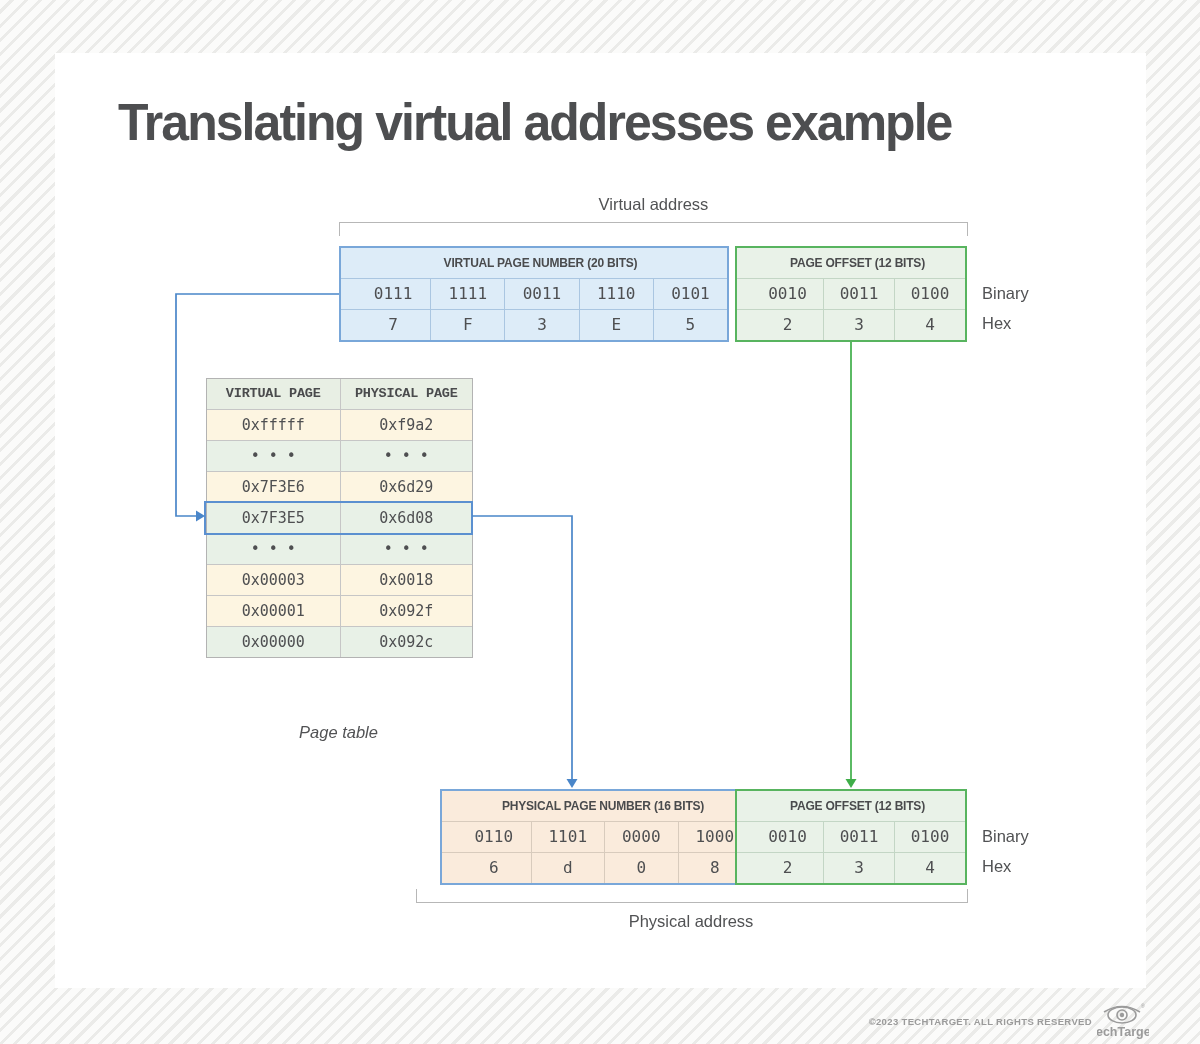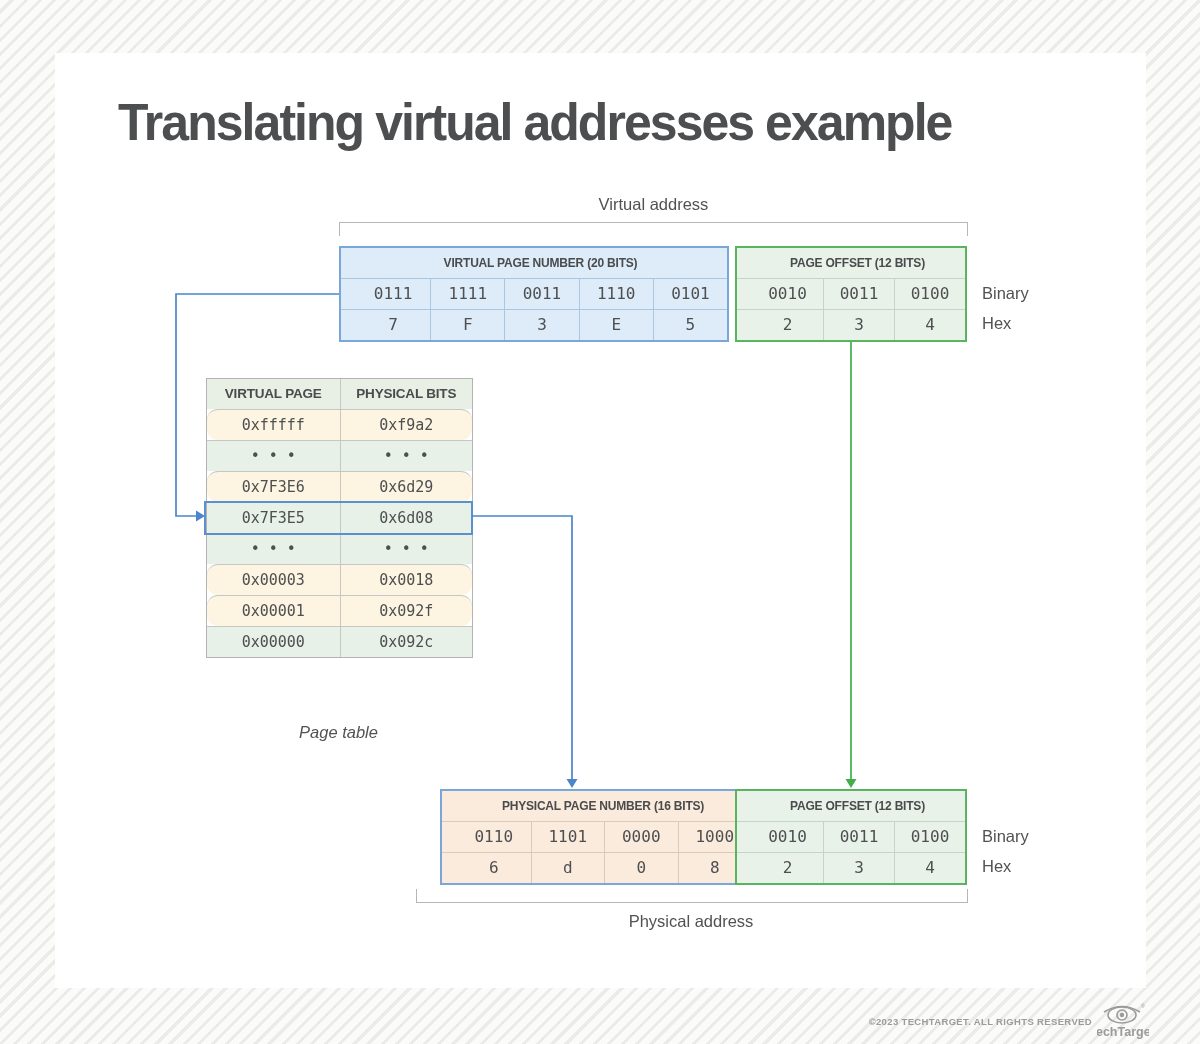--- a/index.html
+++ b/index.html
@@ -35,22 +35,22 @@
   .cols5{grid-template-columns:repeat(5,1fr);}
   .cols4{grid-template-columns:repeat(4,1fr);}
   .cols3{grid-template-columns:repeat(3,1fr);}
   
   .ptable{position:absolute;left:206px;top:378px;width:265px;border:1px solid #b3b3b3;background:#fff;}
   .pt-row{display:grid;grid-template-columns:1fr 1fr;height:30px;}
   .pt-row + .pt-row{border-top:1px solid #c6c6c6;}
   .pt-cell{line-height:30px;text-align:center;font-family:"DejaVu Sans Mono",monospace;font-size:15px;color:#4e4f51;border-left:1px solid #c6c6c6;}
   .pt-cell:first-child{border-left:none;}
   .pt-header{background:#e8efe4;}
-  .pt-header .pt-cell{font-family:Liberation Sans, sans-serif;font-weight:bold;font-size:13.5px;color:#4a4b4d;letter-spacing:-.2px;}
-  .row-cream{background:#fdf5e1;border-radius:11px;}
+  .pt-header .pt-cell{font-family:Liberation Mono, monospace;font-weight:bold;font-size:13.5px;color:#4a4b4d;letter-spacing:-.2px;}
+  .row-cream{background:#fdf5e1;}
   .row-green{background:#e8f1e7;}
   .pt-highlight{position:absolute;left:204px;top:501px;width:265px;height:30px;border:2px solid #5b90d0;pointer-events:none;}
   
   .overlay{position:absolute;left:0;top:0;width:1200px;height:1044px;pointer-events:none;}
   
   .copyright{position:absolute;left:660px;top:1016px;width:432px;text-align:right;
     font-size:9.5px;font-weight:bold;letter-spacing:.35px;color:#9b9b9b;white-space:nowrap;}
   .brandmark{position:absolute;left:1097px;top:1000px;width:52px;height:40px;}
 </style>
 </head>
@@ -95,21 +95,21 @@
       <div class="box-cell">4</div>
     </div>
   </div>
 
   <div class="lbl" style="left:982px;top:284px;">Binary</div>
   <div class="lbl" style="left:982px;top:314px;">Hex</div>
 
   <div class="ptable">
     <div class="pt-row pt-header">
       <div class="pt-cell">VIRTUAL PAGE</div>
-      <div class="pt-cell">PHYSICAL BITS</div>
+      <div class="pt-cell">PHYSICAL PAGE</div>
     </div>
     <div class="pt-row row-cream">
       <div class="pt-cell">0xfffff</div>
       <div class="pt-cell">0xf9a2</div>
     </div>
     <div class="pt-row row-green">
       <div class="pt-cell">• • •</div>
       <div class="pt-cell">• • •</div>
     </div>
     <div class="pt-row row-cream">

